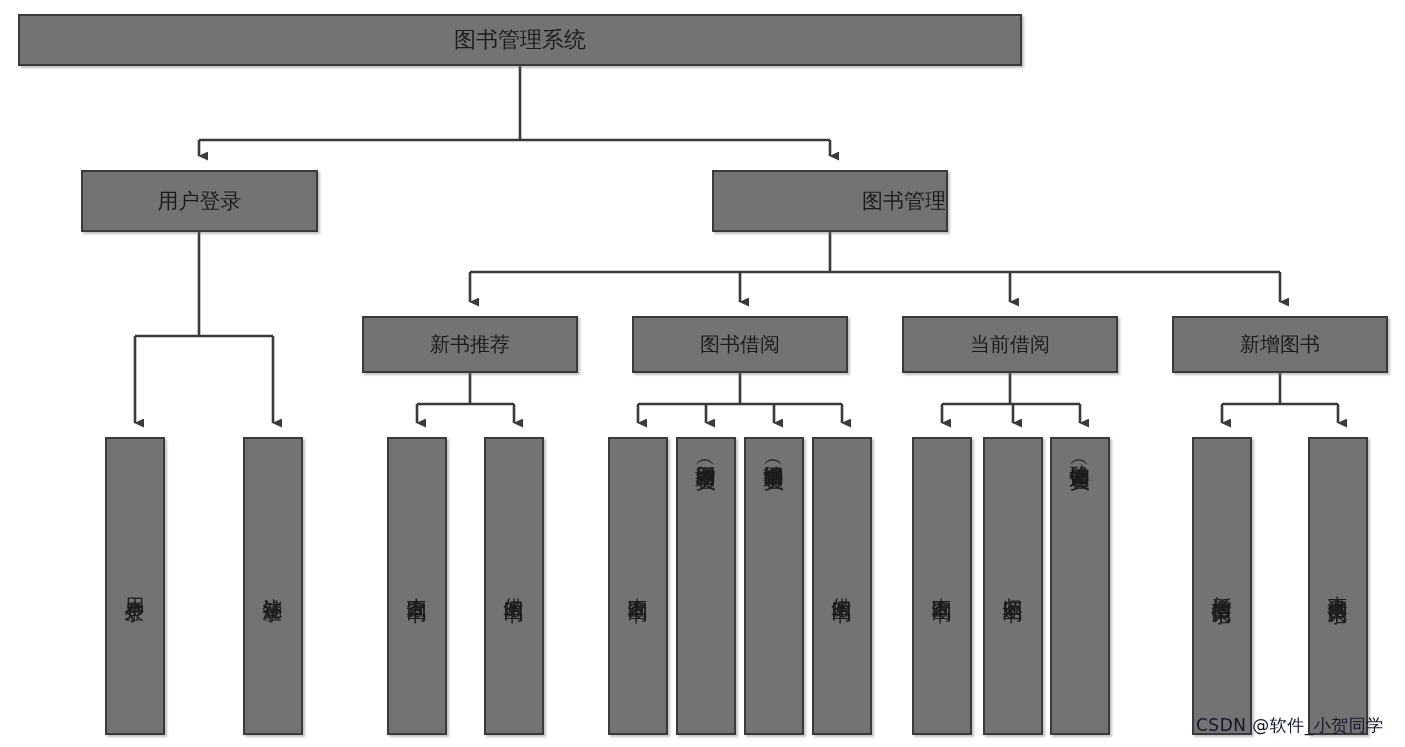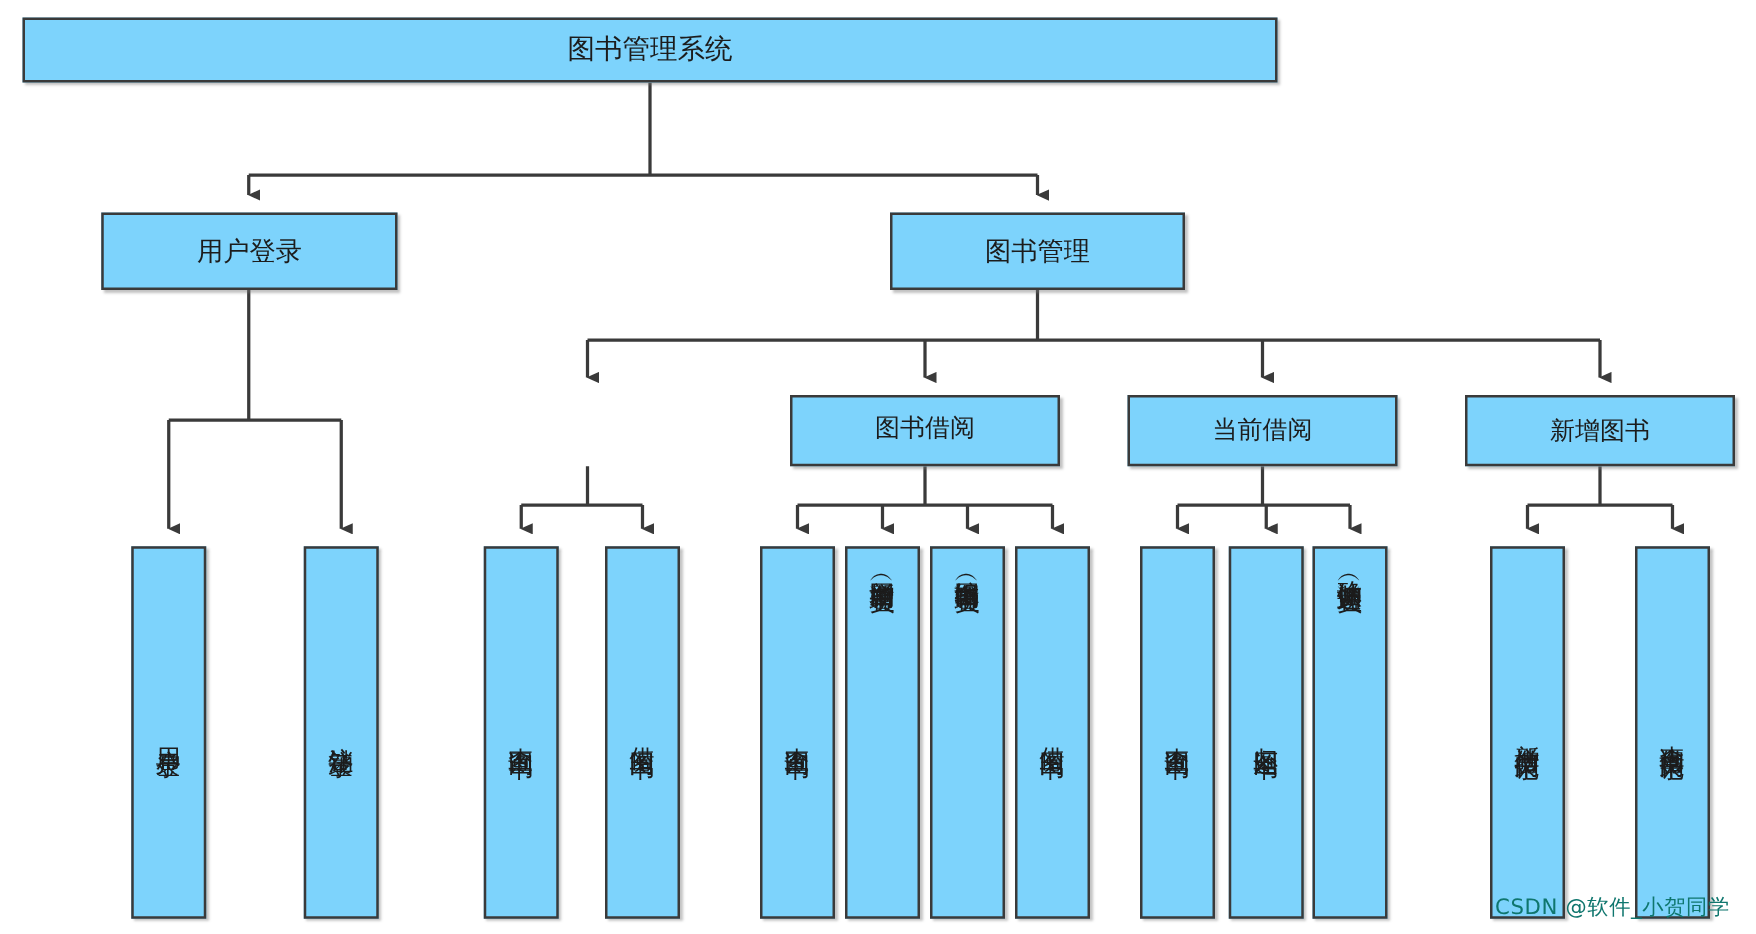--- a/index.html
+++ b/index.html
@@ -22,21 +22,21 @@
   svg.layer {
     position: absolute;
     top: 0;
     left: 0;
     width: 1405px;
     height: 747px;
   }
   .node-box {
     position: absolute;
     box-sizing: border-box;
-    background: #7dd3fc;
+    background: #737373;
     border: 2px solid #3a3a3a;
     box-shadow: 2px 2px 2px rgba(120,120,120,0.45);
     display: flex;
     align-items: center;
     justify-content: center;
     color: #1c1c1c;
   }
   .node-label {
     text-align: center;
     line-height: 1.18;
@@ -64,21 +64,21 @@
   }
   .node-leaf.leaf-center {
     align-items: center;
     padding-top: 0;
   }
   #watermark {
     position: absolute;
     left: 1196px;
     top: 714px;
     font-size: 17px;
-    color: #0f766e;
+    color: #0f172a;
     white-space: nowrap;
     letter-spacing: 0.5px;
     font-family: "DejaVu Sans", "Liberation Sans", sans-serif;
   }
 </style>
 </head>
 <body>
 
 <div id="diagram-root">
 
@@ -132,25 +132,28 @@
     </g>
   </svg>
 
   <div class="node-box node-root" id="node-root" style="left: 18px; top: 14px; width: 1004px; height: 52px;">
     <span class="node-label">图书管理系统</span>
   </div>
 
   <div class="node-box node-l1" id="node-l1-0" style="left: 81px; top: 170px; width: 237px; height: 62px;">
     <span class="node-label">用户登录</span>
   </div>
-  <div class="node-box node-l1" id="node-l1-1" style="left: 712px; top: 170px; width: 236px; height: 62px;">
+  <div class="node-box node-l1" id="node-l1-1" style="left: 712px; top: 170px; width: 236px; height: 62px; justify-content: flex-end;">
     <span class="node-label">图书管理</span>
   </div>
 
-  <div class="node-box node-l2" id="node-l2-1" style="left: 632px; top: 316px; width: 216px; height: 57px; font-family: Liberation Mono, monospace;">
+  <div class="node-box node-l2" id="node-l2-0" style="left: 362px; top: 316px; width: 216px; height: 57px;">
+    <span class="node-label">新书推荐</span>
+  </div>
+  <div class="node-box node-l2" id="node-l2-1" style="left: 632px; top: 316px; width: 216px; height: 57px;">
     <span class="node-label">图书借阅</span>
   </div>
   <div class="node-box node-l2" id="node-l2-2" style="left: 902px; top: 316px; width: 216px; height: 57px; font-family: Liberation Serif, serif;">
     <span class="node-label">当前借阅</span>
   </div>
   <div class="node-box node-l2" id="node-l2-3" style="left: 1172px; top: 316px; width: 216px; height: 57px;">
     <span class="node-label">新增图书</span>
   </div>
 
   <div class="node-box node-leaf leaf-center" id="node-leaf-0" style="left: 105px; top: 437px; width: 60px; height: 298px;">

